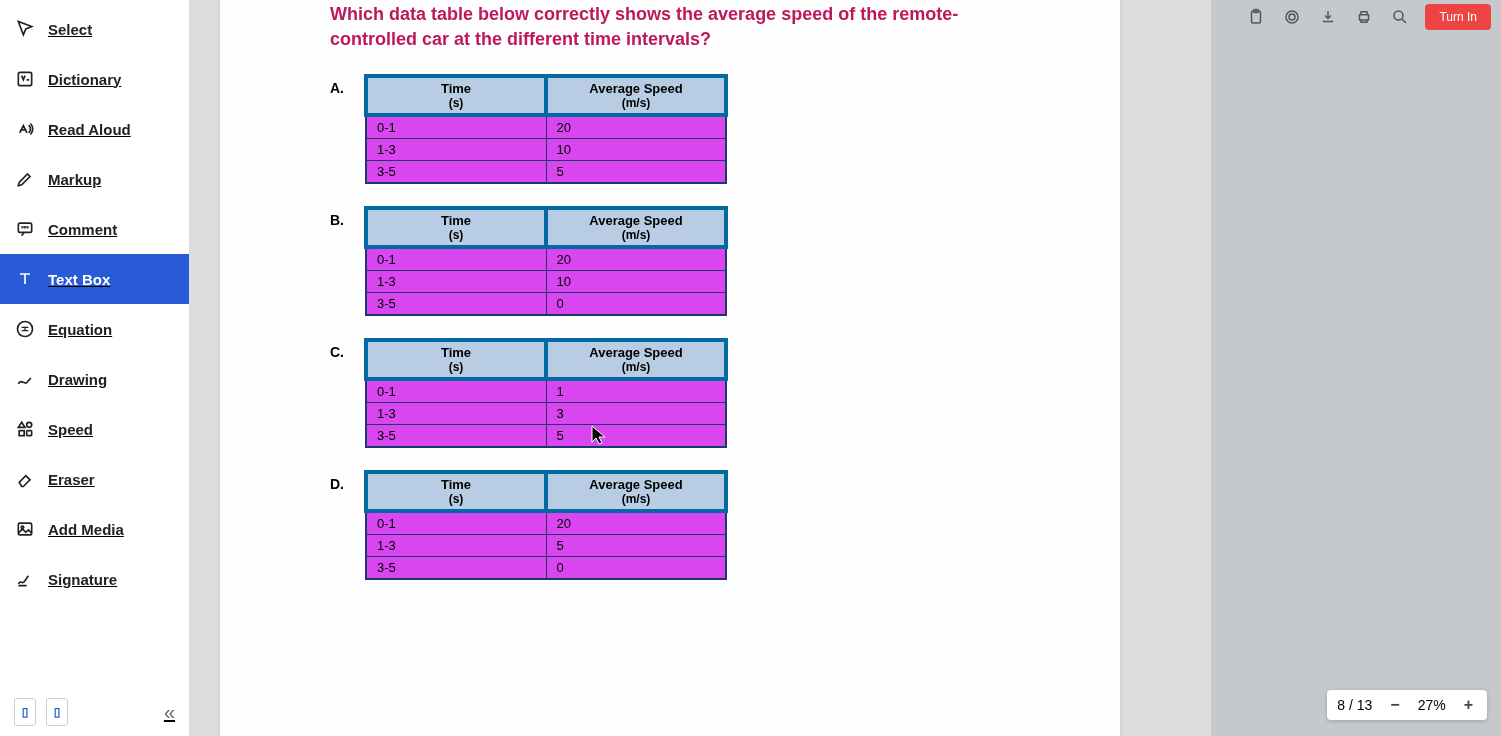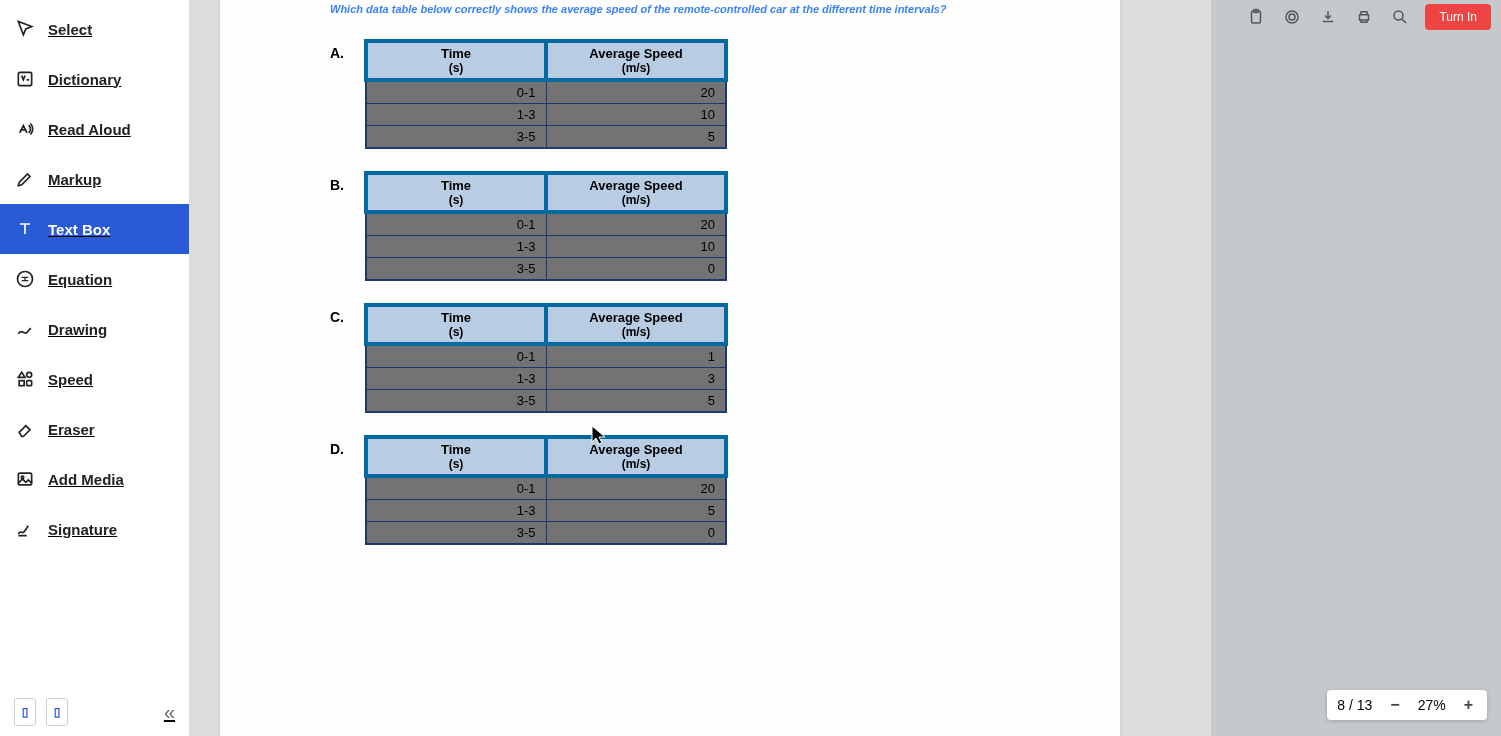--- a/index.html
+++ b/index.html
@@ -15,27 +15,27 @@
 .sb-collapse { margin-left: auto; font-size: 20px; color: #666; cursor: pointer; }
 .font-size-select { position: absolute; left: 206px; top: 270px; width: 46px; height: 30px; border: 1px solid #ccc; border-radius: 4px; background: #fff; display: flex; align-items: center; justify-content: center; font-size: 13px; font-weight: 600; }
 .font-size-select::after { content: "▾"; margin-left: 4px; font-size: 10px; }
 .color-swatch { width: 32px; height: 32px; border-radius: 50%; border: 2px solid #fff; box-shadow: 0 1px 3px rgba(0,0,0,.3); cursor: pointer; }
 .color-swatch.sel { outline: 3px solid #2a5bd7; }
 .strip-stack { position: absolute; left: 210px; top: 320px; display: flex; flex-direction: column; gap: 10px; align-items: center; background: #fff; padding: 8px 5px; border-radius: 20px; box-shadow: 0 1px 4px rgba(0,0,0,.15);}
 .tool-icon-btn { width: 28px; height: 28px; display: flex; align-items: center; justify-content: center; color: #444; }
 
 .main { flex: 1; background: #dcdcdc; position: relative; overflow: hidden; }
 .doc { position: absolute; left: 30px; top: 0; width: 900px; background: #fefefe; min-height: 736px; padding: 0 110px 30px 110px; box-shadow: 0 0 4px rgba(0,0,0,.1);}
-.question { font-weight: 700; font-size: 11px; color: #3b82f6; line-height: 1.4; padding-top: 2px; font-style: italic;}
+.question { font-weight: 700; font-size: 18px; color: #be185d; line-height: 1.4; padding-top: 2px;}
 .opt { display: flex; margin-top: 22px; }
 .opt-label { width: 34px; font-size: 14px; font-weight: 600; padding-top: 6px;}
 table.data { border-collapse: collapse; border: 2px solid #1b3a6b; }
 table.data th { background: #b8cce4; border: 4px solid #0369a1; padding: 3px 10px; font-size: 13px; font-weight: 600; text-align: center; }
 table.data th .sub { display: block; font-size: 12px; }
-table.data td { border: 1px solid #1b3a6b; padding: 3px 10px; font-size: 13px; text-align: right; background: #737373; }
+table.data td { border: 1px solid #1b3a6b; padding: 3px 10px; font-size: 13px; text-align: left; background: #d946ef; }
 table.data .col1 { width: 180px; }
 table.data .col2 { width: 180px; }
 
 .right-rail { width: 290px; background: #c5c9cc; }
 
 .top-icons { position: absolute; top: 4px; right: 10px; display: flex; gap: 14px; align-items: center; z-index: 10;}
 .top-ic { width: 22px; height: 22px; display:flex; align-items:center; justify-content:center; color:#555; }
 .turn-in { background: #ef4444; color: #fff; font-size: 12px; padding: 6px 14px; border-radius: 4px; border: none; cursor: pointer;}
 
 .footer-bar { position: absolute; bottom: 16px; right: 14px; background: #fff; border-radius: 4px; box-shadow: 0 1px 4px rgba(0,0,0,.2); display: flex; align-items: center; padding: 6px 10px; gap: 14px; font-size: 14px;}
@@ -72,20 +72,32 @@
       </span>
     <span>Read Aloud</span>
   </div>
   <div class="sidebar-item">
     <span class="si-icon">
         <svg viewBox="0 0 24 24" fill="none" stroke="currentColor" stroke-width="2">
           <path d="M4 20l4-1 10-10-3-3L5 16z"></path>
         </svg>
       </span>
     <span>Markup</span>
+  </div>
+  <div class="sidebar-item">
+    <span class="si-icon">
+        <svg viewBox="0 0 24 24" fill="none" stroke="currentColor" stroke-width="2">
+          <rect x="4" y="5" width="16" height="11" rx="2"></rect>
+          <path d="M8 20l3-4"></path>
+          <circle cx="9" cy="10" r="0.5" fill="currentColor"></circle>
+          <circle cx="12" cy="10" r="0.5" fill="currentColor"></circle>
+          <circle cx="15" cy="10" r="0.5" fill="currentColor"></circle>
+        </svg>
+      </span>
+    <span>Comment</span>
   </div>
   <div class="sidebar-item active">
     <span class="si-icon">
         <svg viewBox="0 0 24 24" fill="none" stroke="currentColor" stroke-width="2">
           <path d="M6 6h12M12 6v12"></path>
         </svg>
       </span>
     <span>Text Box</span>
   </div>
   <div class="sidebar-item">

